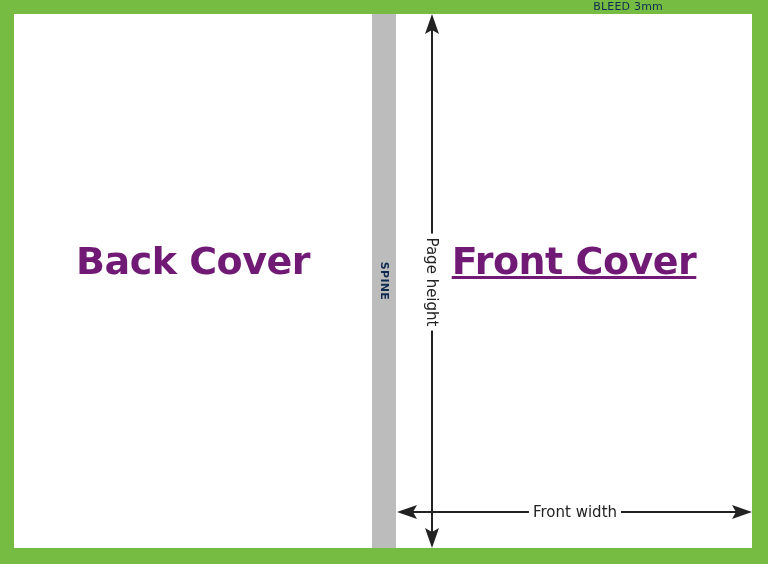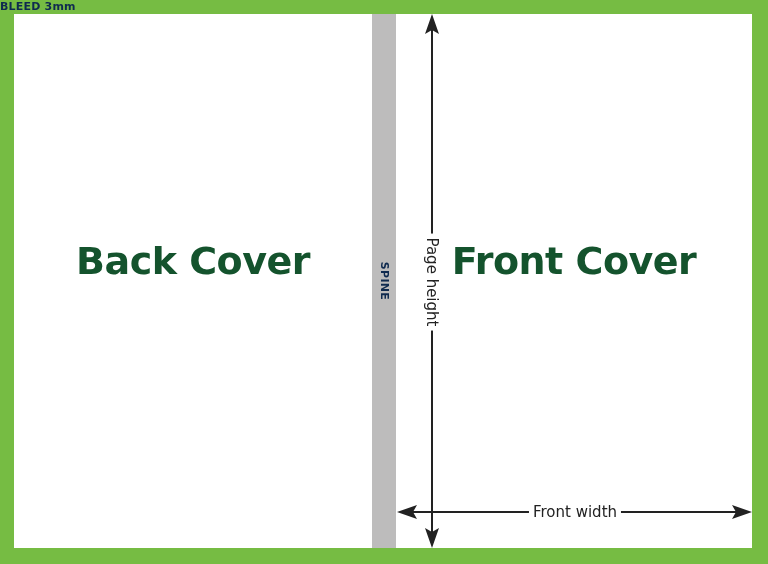--- a/index.html
+++ b/index.html
@@ -1,36 +1,36 @@
 <!DOCTYPE html>
 <html><head>
   <meta charset="utf-8">
   <style>
     html, body { margin: 0; padding: 0; }
     body { width: 768px; height: 564px; position: relative; overflow: hidden; background: #76bc43; }
     .page { position: absolute; left: 14px; top: 14px; width: 738px; height: 534px; background: #ffffff; }
     .bleed-label {
       position: absolute; left: 0; top: 0; width: 663px; height: 14px;
-      text-align: left; font-family: "DejaVu Sans", sans-serif; font-weight: bold;
+      text-align: right; font-family: "DejaVu Sans", sans-serif; font-weight: normal;
       font-size: 11px; line-height: 14px; color: #0f2a4f; letter-spacing: 0.2px;
     }
     .spine { position: absolute; left: 372px; top: 14px; width: 24px; height: 534px; background: #bdbcbc; }
     .spine-label {
       position: absolute; left: 384px; top: 281px;
       transform: translate(-50%, -50%) rotate(90deg);
       font-family: "DejaVu Sans", sans-serif; font-weight: bold; font-size: 11px;
       color: #0f2a4f; white-space: nowrap; letter-spacing: 0.3px;
     }
     .cover-title {
       position: absolute; font-family: "DejaVu Sans", sans-serif; font-weight: bold;
-      font-size: 38px; color: #14532d; white-space: nowrap; transform: translate(-50%, -50%);
+      font-size: 38px; color: #701a75; white-space: nowrap; transform: translate(-50%, -50%);
       letter-spacing: -0.5px;
     }
     .back-title { left: 193px; top: 261px; }
-    .front-title { left: 574px; top: 261px; }
+    .front-title { left: 574px; top: 261px; text-decoration: underline; }
     svg.arrows { position: absolute; left: 0; top: 0; }
     .dim-label {
       position: absolute; font-family: "DejaVu Sans", sans-serif; font-size: 15px;
       color: #222222; background: #ffffff; white-space: nowrap; padding: 0 4px;
     }
     .height-label { left: 432px; top: 282px; transform: translate(-50%, -50%) rotate(90deg); }
     .width-label { left: 575px; top: 512px; transform: translate(-50%, -50%); }
   </style>
 </head>
 <body>

